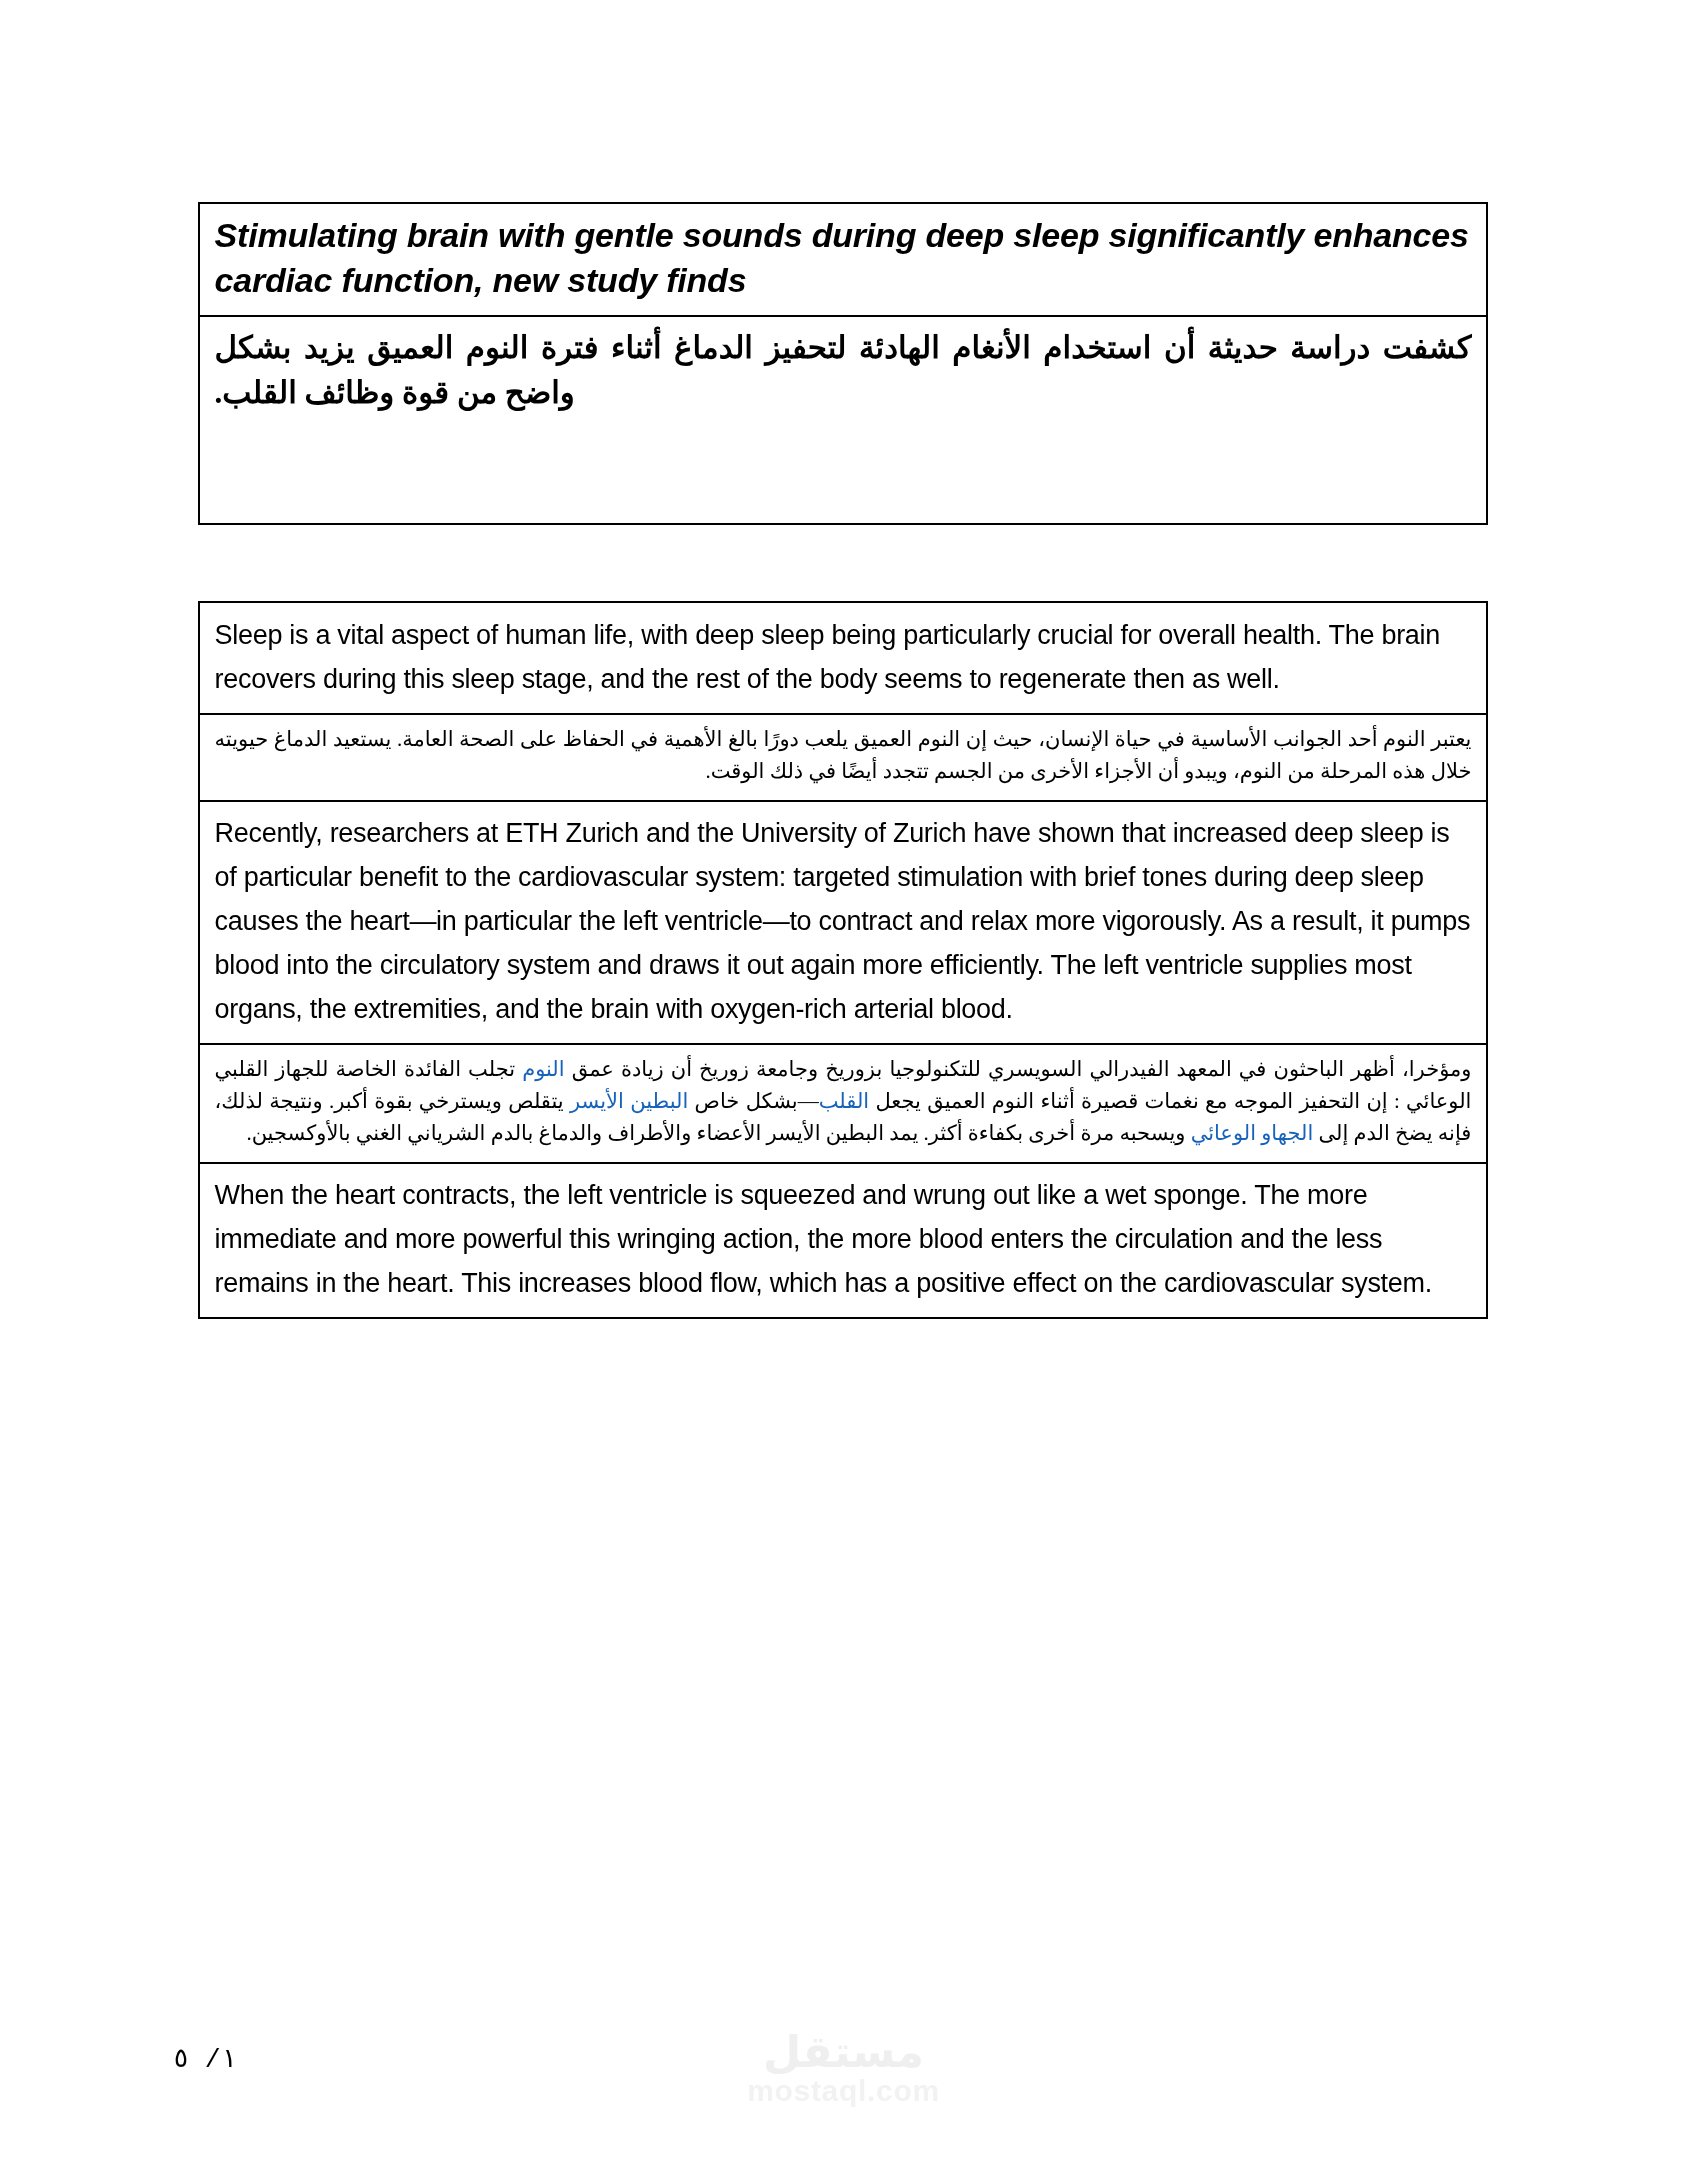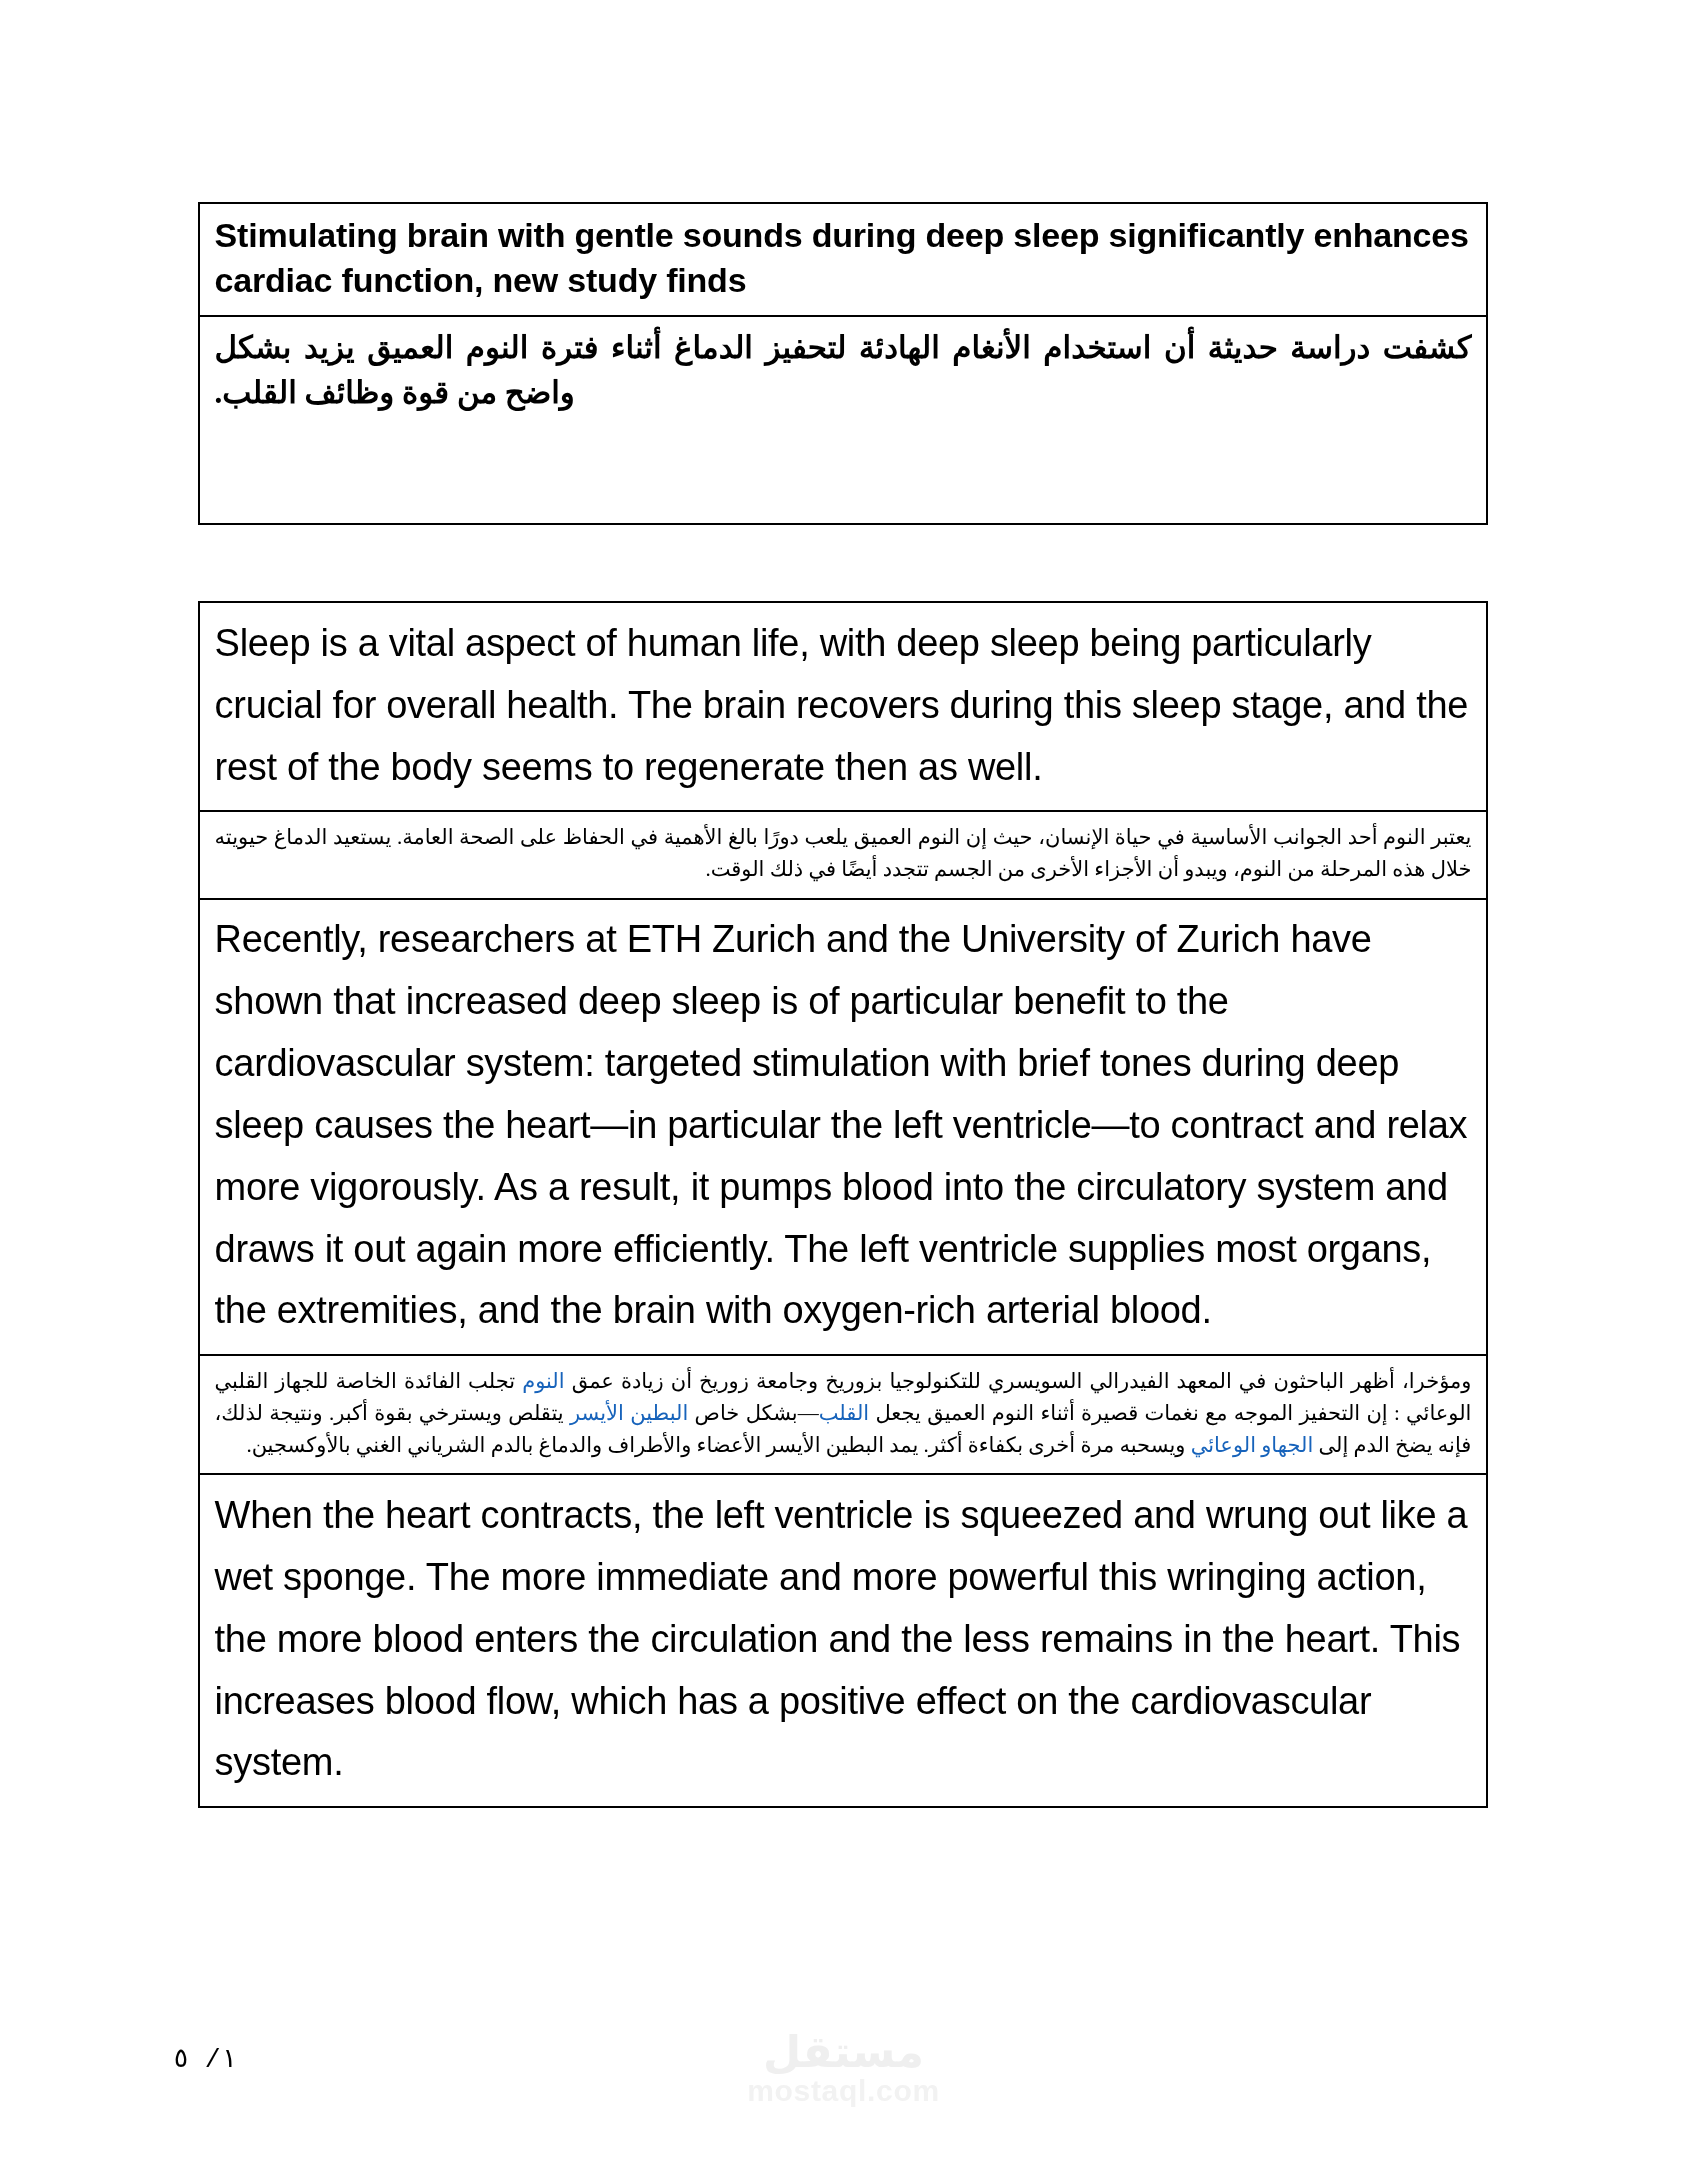--- a/index.html
+++ b/index.html
@@ -46,41 +46,42 @@
 
   
   .title-en {
     font-family: "Liberation Sans", sans-serif;
     font-weight: bold;
     font-size: 34px;
     line-height: 1.32;
     color: #000000;
     text-align: left;
     letter-spacing: -0.2px;
+    font-style: italic;
   }
 
   .title-ar {
     font-family: "Liberation Serif", "DejaVu Serif", serif;
     font-weight: bold;
     font-size: 31px;
     line-height: 1.45;
     color: #000000;
     direction: rtl;
     text-align: justify;
     text-align-last: left;
     unicode-bidi: embed;
   }
   .title-ar-cell {
     height: 185px;
   }
 
   
   .para-en {
     font-family: "Liberation Sans", sans-serif;
-    font-size: 38px;
+    font-size: 27px;
     line-height: 1.63;
     color: #000000;
     text-align: left;
     letter-spacing: -0.3px;
   }
 
   .para-ar {
     font-family: "Liberation Serif", "DejaVu Serif", serif;
     font-size: 21px;
     line-height: 1.52;

